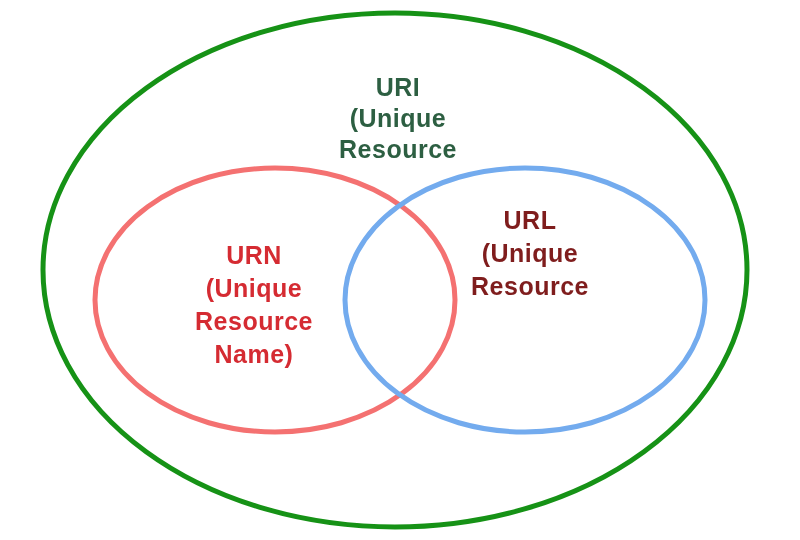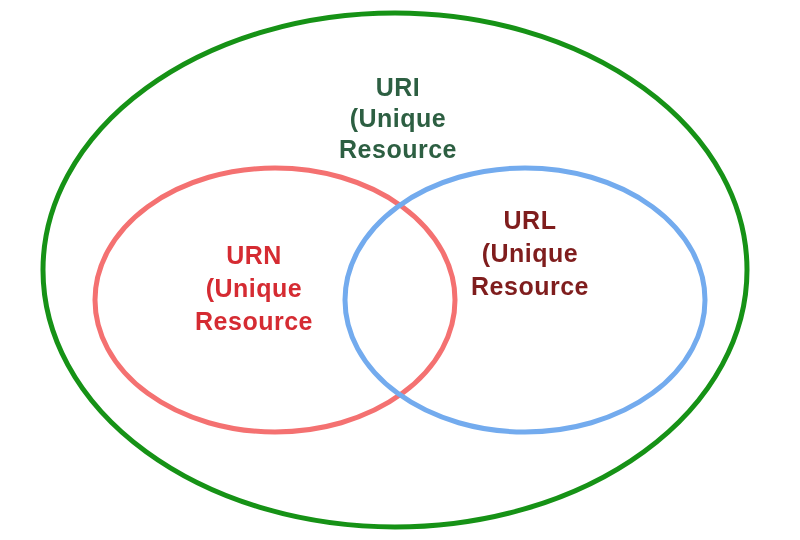--- a/index.html
+++ b/index.html
@@ -68,20 +68,21 @@
   <div class="set-label label-uri" style="color: rgb(45, 95, 66);">
     <span class="line">URI</span>
     <span class="line">(Unique</span>
     <span class="line">Resource</span>
   </div>
 
   <div class="set-label label-urn" style="color: rgb(213, 43, 50);">
     <span class="line">URN</span>
     <span class="line">(Unique</span>
     <span class="line">Resource</span>
+    <span class="line">Name)</span>
   </div>
 
   <div class="set-label label-url" style="color: #7f1d1d;">
     <span class="line">URL</span>
     <span class="line">(Unique</span>
     <span class="line">Resource</span>
   </div>
 
 </div>
 

